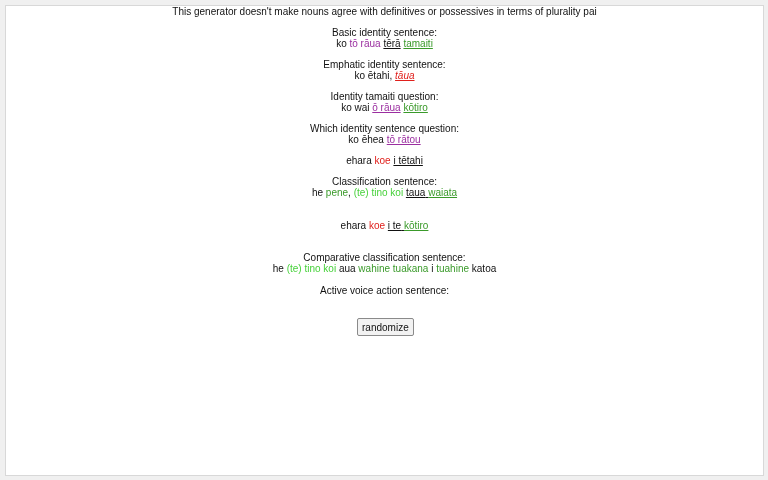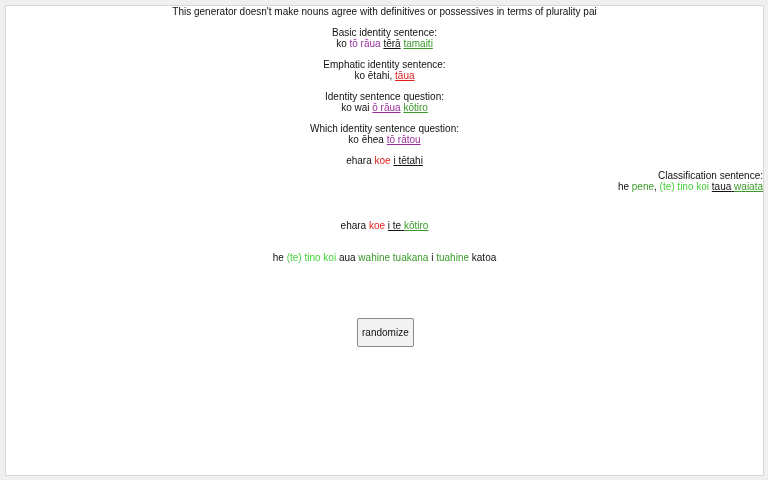--- a/index.html
+++ b/index.html
@@ -44,21 +44,21 @@
     .u { text-decoration: underline; }
     .c-purple { color: #9b2ea0; }
     .c-red { color: #e0201c; }
     .c-green { color: #3a9a2a; }
     .c-lime { color: #46d13a; }
     .c-dark { color: #111111; }
     .btn {
       position: absolute;
       left: 351px;
       top: 312px;
-      height: 29px;
+      height: 18px;
       padding: 0 4px;
       font-family: "Liberation Sans", sans-serif;
       font-size: 10px;
       line-height: 13px;
       color: #111;
       background: #f2f2f2;
       border: 1px solid #8a8a8a;
       border-radius: 2px;
       cursor: pointer;
     }
@@ -69,41 +69,43 @@
 <div class="frame content">
   <div class="intro">This generator doesn't make nouns agree with definitives or possessives in terms of plurality pai</div>
 
   <div id="sections">
       <div class="section" style="top: 21px;">
         <span class="label">Basic identity sentence:</span>
         <span class="sentence"><span class="w c-dark" style="white-space: pre;">ko </span><span class="w c-purple" style="white-space: pre;">tō rāua</span><span class="w c-dark" style="white-space: pre;"> </span><span class="w c-dark u" style="white-space: pre;">tērā</span><span class="w c-dark" style="white-space: pre;"> </span><span class="w c-green u" style="white-space: pre;">tamaiti</span></span>
       </div>
       <div class="section" style="top: 53px;">
         <span class="label">Emphatic identity sentence:</span>
-        <span class="sentence"><span class="w c-dark" style="white-space: pre;">ko ētahi, </span><span class="w c-red u" style="white-space: pre;">tāua</span></span>
+        <span class="sentence"><span class="w c-dark" style="white-space: pre;">ko ētahi, </span><span class="w c-red u" style="white-space: pre; font-style: italic;">tāua</span></span>
       </div>
       <div class="section" style="top: 85px;">
-        <span class="label">Identity sentence question:</span>
+        <span class="label">Identity tamaiti question:</span>
         <span class="sentence"><span class="w c-dark" style="white-space: pre;">ko wai </span><span class="w c-purple u" style="white-space: pre;">ō rāua</span><span class="w c-dark" style="white-space: pre;"> </span><span class="w c-green u" style="white-space: pre;">kōtiro</span></span>
       </div>
       <div class="section" style="top: 117px;">
         <span class="label">Which identity sentence question:</span>
         <span class="sentence"><span class="w c-dark" style="white-space: pre;">ko ēhea </span><span class="w c-purple u" style="white-space: pre;">tō rātou</span></span>
       </div>
       <div class="section" style="top: 149px;">
         <span class="sentence"><span class="w c-dark" style="white-space: pre;">ehara </span><span class="w c-red" style="white-space: pre;">koe</span><span class="w c-dark" style="white-space: pre;"> </span><span class="w c-dark u" style="white-space: pre; text-align: center;">i tētahi</span></span>
       </div>
-      <div class="section" style="top: 164px; text-align: right;">
+      <div class="section" style="top: 170px;">
         <span class="label">Classification sentence:</span>
         <span class="sentence"><span class="w c-dark" style="white-space: pre;">he </span><span class="w c-green" style="white-space: pre;">pene</span><span class="w c-dark" style="white-space: pre;">, </span><span class="w c-lime" style="white-space: pre;">(te) tino koi</span><span class="w c-dark" style="white-space: pre;"> </span><span class="w c-dark u" style="white-space: pre;">taua</span><span class="w c-dark u" style="white-space: pre;"> </span><span class="w c-green u" style="white-space: pre;">waiata</span></span>
       </div>
       <div class="section" style="top: 214px;">
         <span class="sentence"><span class="w c-dark" style="white-space: pre;">ehara </span><span class="w c-red" style="white-space: pre;">koe</span><span class="w c-dark" style="white-space: pre;"> </span><span class="w c-dark u" style="white-space: pre;">i te</span><span class="w c-dark u" style="white-space: pre;"> </span><span class="w c-green u" style="white-space: pre;">kōtiro</span></span>
       </div>
       <div class="section" style="top: 246px;">
+        <span class="label">Comparative classification sentence:</span>
         <span class="sentence"><span class="w c-dark" style="white-space: pre;">he </span><span class="w c-lime" style="white-space: pre;">(te) tino koi</span><span class="w c-dark" style="white-space: pre;"> aua </span><span class="w c-green" style="white-space: pre;">wahine tuakana</span><span class="w c-dark" style="white-space: pre;"> i </span><span class="w c-green" style="white-space: pre;">tuahine</span><span class="w c-dark" style="white-space: pre;"> katoa</span></span>
       </div>
       <div class="section" style="top: 279px;">
+        <span class="label">Active voice action sentence:</span>
       </div>
     </div>
 
   <button class="btn">randomize</button>
 </div>
 
 </body></html>

